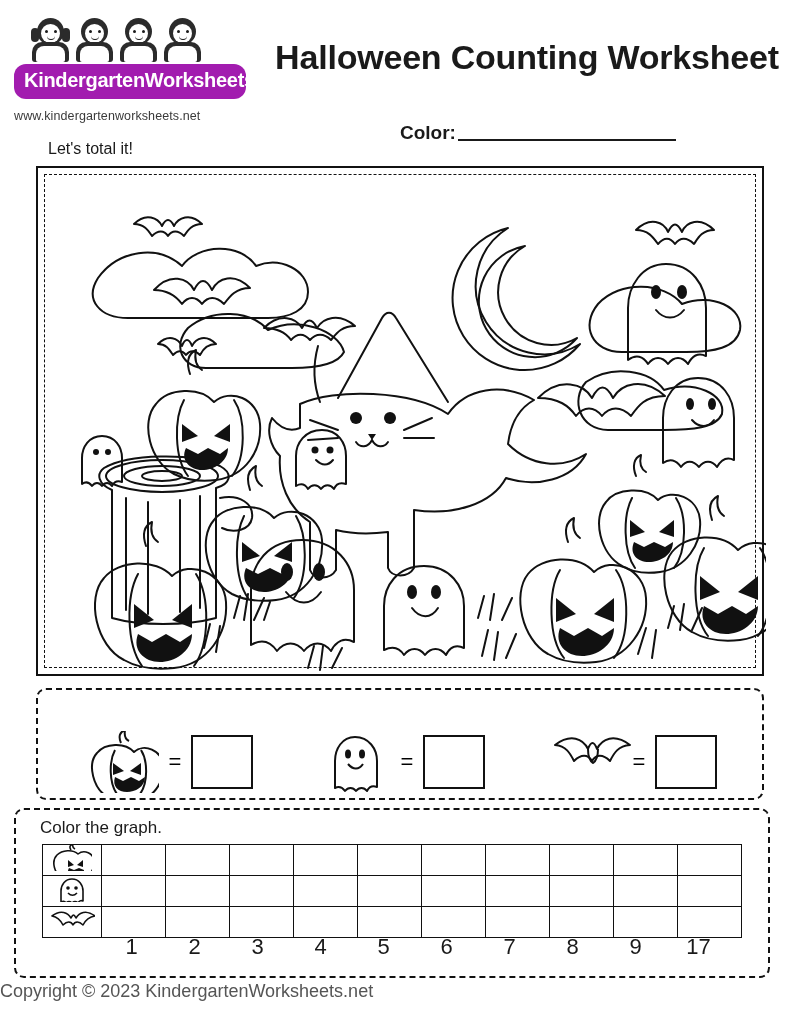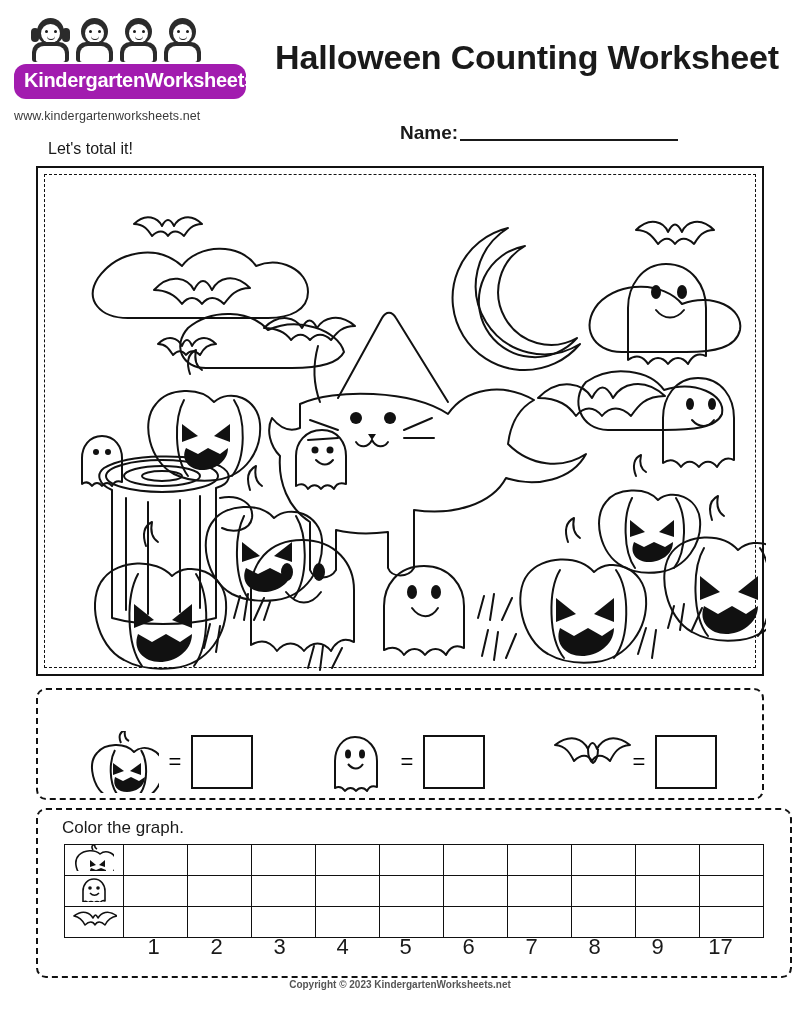--- a/index.html
+++ b/index.html
@@ -239,21 +239,21 @@
   .ans-box {
     width: 62px;
     height: 54px;
     border: 2px solid #111;
     box-sizing: border-box;
   }
 
   
   .graph-box {
     position: absolute;
-    left: 36px;
+    left: 14px;
     top: 808px;
     width: 756px;
     height: 170px;
     border: 2px dashed #111;
     border-radius: 10px;
     box-sizing: border-box;
   }
   .graph-title {
     position: absolute;
     left: 24px;
@@ -297,25 +297,24 @@
     font-size: 22px;
     color: #1a1a1a;
   }
 
   
   .footer {
     position: absolute;
     left: 0;
     top: 978px;
     width: 800px;
-    text-align: center;
-    font-size: 10px;
+    text-align: left;
+    font-size: 18px;
     color: #555;
     line-height: 1.45;
-    font-weight: bold;
   }
 </style>
 </head>
 <body>
 
 <div class="header">
 
   <div class="logo-block">
     <div class="logo-kids">
       <div class="kid k1">
@@ -359,21 +358,21 @@
     </div>
     <div class="logo-banner">
       <div class="t1">KindergartenWorksheets.net</div>
     </div>
     <div class="logo-url">www.kindergartenworksheets.net</div>
   </div>
 
   <div class="title">Halloween Counting Worksheet</div>
 
   <div class="name-row">
-    <span class="name-label">Name:</span><span class="name-line"></span>
+    <span class="name-label">Color:</span><span class="name-line"></span>
   </div>
 </div>
 
 <div class="lets-color">Let's total it!</div>
 
 <div class="picture">
   <div class="inner-border"></div>
 
   <svg width="728" height="510" viewBox="0 0 728 510">
     <g fill="none" stroke="#111" stroke-width="2" stroke-linecap="round" stroke-linejoin="round">

